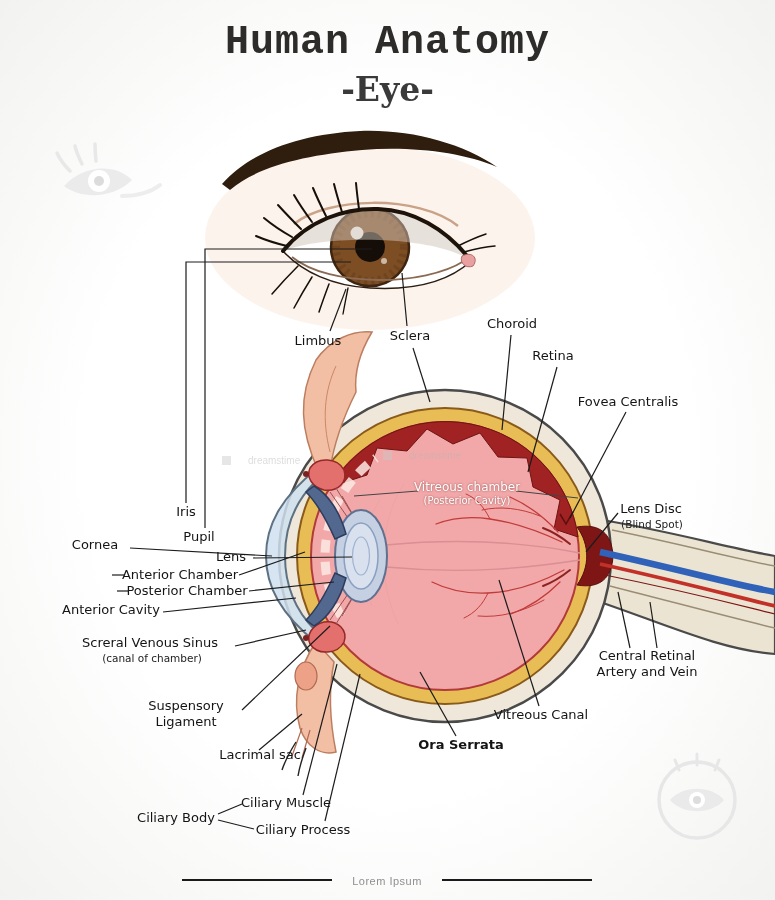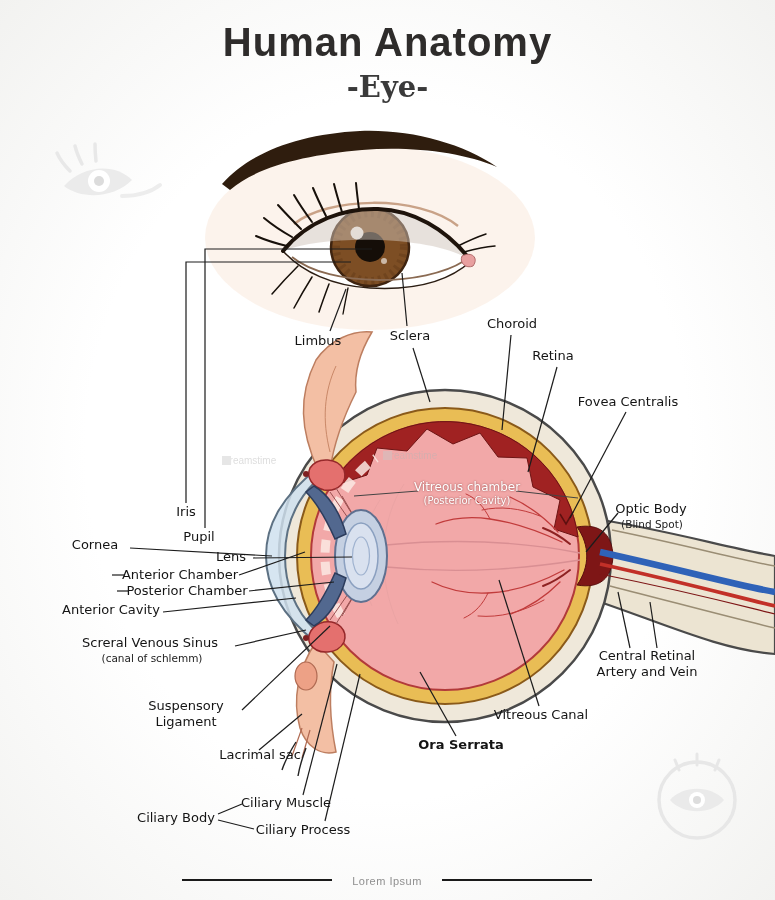--- a/index.html
+++ b/index.html
@@ -5,42 +5,42 @@
   * { margin:0; padding:0; box-sizing:border-box; }
   html,body { background:#e8e8e8; }
   .canvas {
     position:relative; width:775px; height:900px; margin:0 auto;
     background: radial-gradient(ellipse at center, #ffffff 55%, #f2f2f0 100%);
     overflow:hidden;
     font-family:"Liberation Sans", sans-serif;
   }
   .title {
     position:absolute; top:20px; left:0; width:100%; text-align:center;
-    font-family:Liberation Sans, sans-serif; font-weight:bold;
+    font-family:Liberation Mono, monospace; font-weight:bold;
     font-size:40px; color:#2e2c2b; letter-spacing:1px;
   }
   .subtitle {
     position:absolute; top:70px; left:0; width:100%; text-align:center;
     font-family:"DejaVu Serif","Liberation Serif",serif; font-weight:600;
-    font-size:29px; color:#3a3a3a;
+    font-size:33px; color:#3a3a3a;
   }
   .art { position:absolute; left:0; top:0; }
   .lbl {
     position:absolute; transform:translate(-50%,-50%);
     font-size:13px; color:#141414; white-space:pre-line; text-align:center;
     line-height:1.22; font-family:"DejaVu Sans","Liberation Sans",sans-serif;
   }
   .lbl.sub { font-size:10.5px; color:#222; }
   .lbl.white { color:#ffffff; font-size:12px; text-shadow:0 0 2px rgba(90,20,20,.65); }
   .lbl.white.sub { font-size:10px; }
   .footer-line { position:absolute; height:2px; background:#1a1a1a; }
   .footer-text { position:absolute; transform:translate(-50%,-50%); font-size:11px; color:#8f8f8f; letter-spacing:.5px; }
   .wm-text {
     position:absolute; font-size:10px; color:#b5b5b5; opacity:.45;
-    padding-left:2px;
+    padding-left:26px;
   }
   .wm-text::before {
     content:""; position:absolute; left:0; top:1px; width:9px; height:9px; background:#c9c9c9;
   }
 </style>
 </head>
 <body>
 
 <div class="canvas">
 
@@ -224,31 +224,31 @@
     </g>
   </svg>
 
   <div class="lbl" style="left:318px; top:341px;">Limbus</div>
   <div class="lbl" style="left:410px; top:336px;">Sclera</div>
   <div class="lbl" style="left:512px; top:324px;">Choroid</div>
   <div class="lbl" style="left:553px; top:356px;">Retina</div>
   <div class="lbl" style="left:628px; top:402px;">Fovea Centralis</div>
   <div class="lbl white" style="left:467px; top:487px;">Vitreous chamber</div>
   <div class="lbl white sub" style="left:467px; top:501px;">(Posterior Cavity)</div>
-  <div class="lbl" style="left:651px; top:509px;">Optic Body</div>
+  <div class="lbl" style="left:651px; top:509px;">Lens Disc</div>
   <div class="lbl sub" style="left:652px; top:524px;">(Blind Spot)</div>
   <div class="lbl" style="left:186px; top:512px;">Iris</div>
   <div class="lbl" style="left:199px; top:537px;">Pupil</div>
   <div class="lbl" style="left:95px; top:545px;">Cornea</div>
   <div class="lbl" style="left:231px; top:557px;">Lens</div>
   <div class="lbl" style="left:180px; top:575px;">Anterior Chamber</div>
   <div class="lbl" style="left:187px; top:591px;">Posterior Chamber</div>
   <div class="lbl" style="left:111px; top:610px;">Anterior Cavity</div>
   <div class="lbl" style="left:150px; top:643px;">Screral Venous Sinus</div>
-  <div class="lbl sub" style="left:152px; top:658px;">(canal of schlemm)</div>
+  <div class="lbl sub" style="left:152px; top:658px;">(canal of chamber)</div>
   <div class="lbl" style="left:186px; top:714px;">Suspensory
 Ligament</div>
   <div class="lbl" style="left:216px; top:755px;margin-left:44px;">Lacrimal sac</div>
   <div class="lbl" style="left:461px; top:745px;font-weight:bold;">Ora Serrata</div>
   <div class="lbl" style="left:541px; top:715px;">Vitreous Canal</div>
   <div class="lbl" style="left:647px; top:664px;">Central Retinal
 Artery and Vein</div>
   <div class="lbl" style="left:176px; top:818px;">Ciliary Body</div>
   <div class="lbl" style="left:286px; top:803px;">Ciliary Muscle</div>
   <div class="lbl" style="left:303px; top:830px;">Ciliary Process</div>

